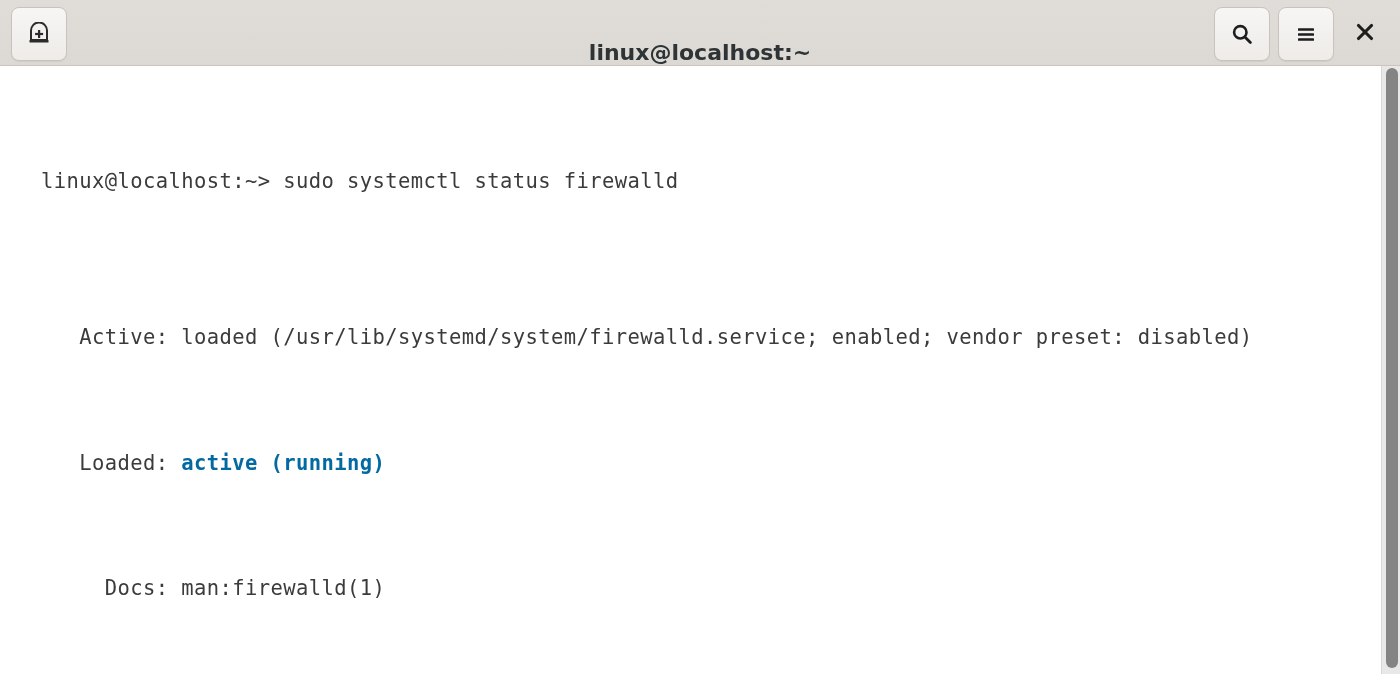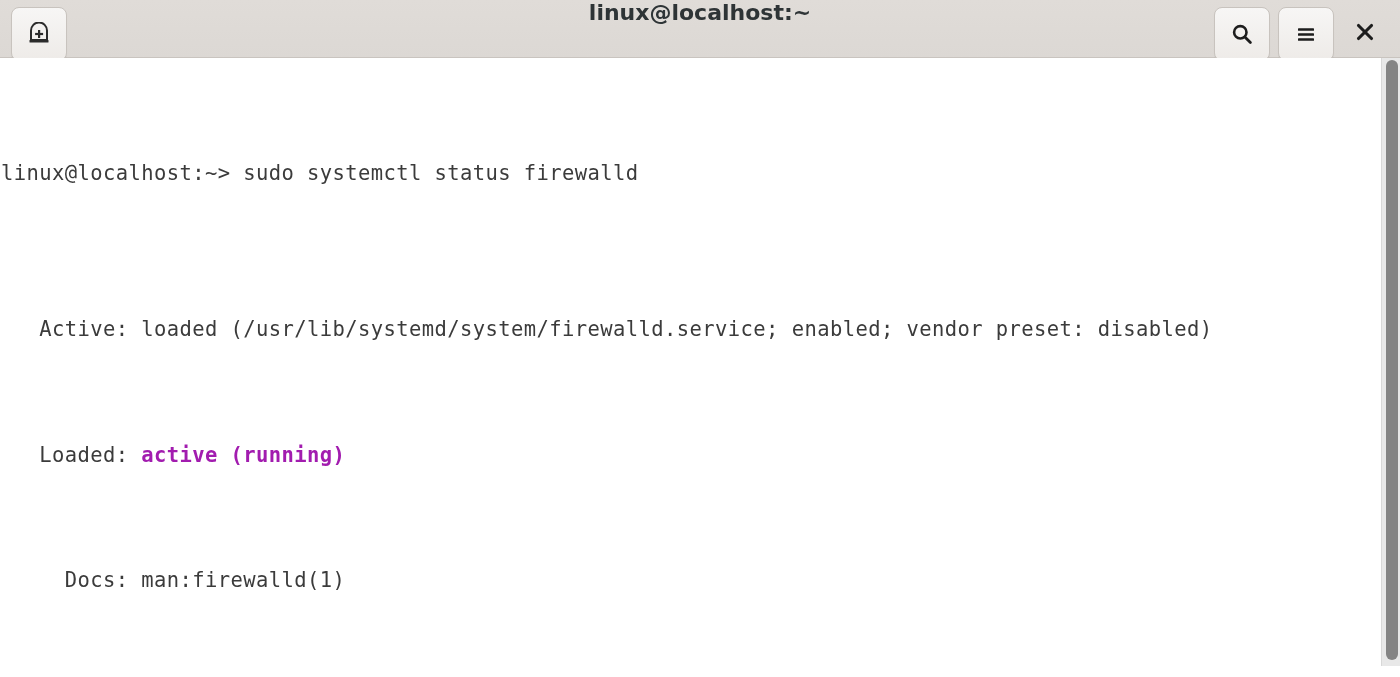--- a/index.html
+++ b/index.html
@@ -10,26 +10,26 @@
     width: 1400px;
     height: 677px;
     overflow: hidden;
     background: #ffffff;
     font-family: "DejaVu Sans Mono", monospace;
   }
 
   
   .titlebar {
     position: relative;
-    height: 58px;
+    height: 66px;
     background: linear-gradient(to bottom, #e0dcd8 0%, #dcd8d4 100%);
     border-bottom: 1px solid #c9c4bf;
     box-sizing: border-box;
     display: flex;
-    align-items: flex-start;
+    align-items: flex-end;
   }
   .tb-left {
     position: absolute;
     left: 11px;
     top: 7px;
     display: flex;
     gap: 8px;
   }
   .tb-right {
     position: absolute;
@@ -89,22 +89,22 @@
     bottom: 0;
     padding: 6px 0 0 1px;
     box-sizing: border-box;
     font-family: "DejaVu Sans Mono", monospace;
     font-size: 20.5px;
     line-height: 31.3px;
     color: #3b3b3b;
     white-space: pre;
     letter-spacing: 0.02em;
   }
-  .term .line { height: 31.3px; }
-  .green-bold { color: #a21caf; font-weight: bold; }
+  .term .line { height: 31.3px; padding-left: 40px; }
+  .green-bold { color: #0369a1; font-weight: bold; }
   .bullet {
     color: #4f9a00;
     font-size: 20px;
   }
 
   
   .scrollbar {
     position: absolute;
     right: 0;
     top: 0;

